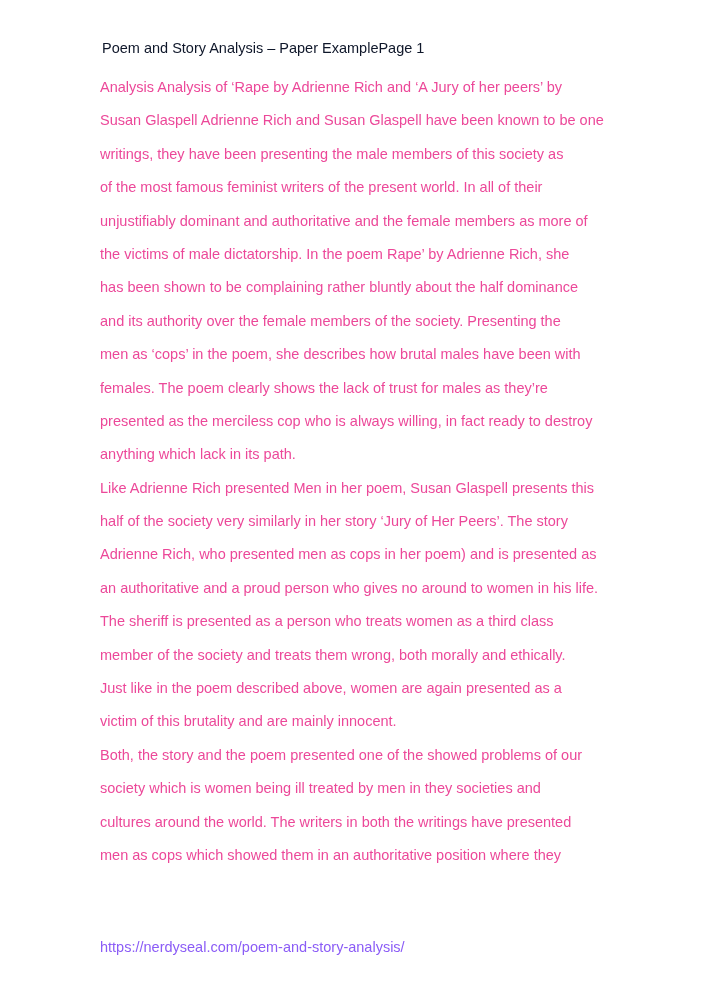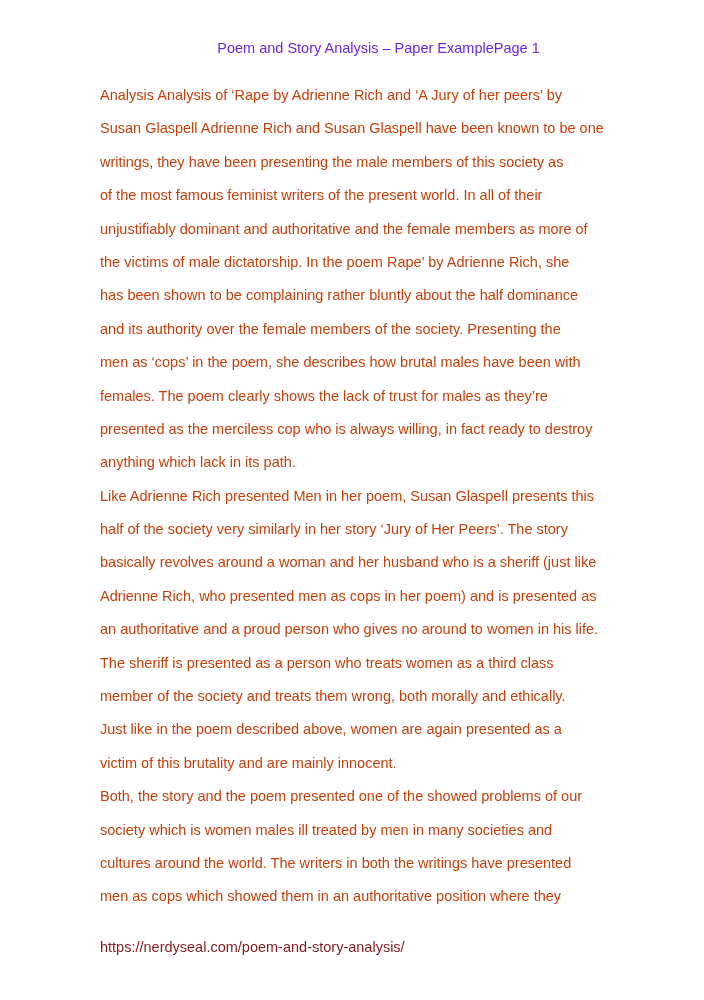--- a/index.html
+++ b/index.html
@@ -14,52 +14,51 @@
     background: #ffffff;
     overflow: hidden;
     font-family: "Liberation Sans", sans-serif;
   }
   .header-row {
     position: absolute;
     top: 40px;
     left: 102px;
     right: 49px;
     display: flex;
-    justify-content: center;
+    justify-content: flex-start;
     align-items: baseline;
     font-size: 14.5px;
-    color: #6d28d9;
+    color: #0f172a;
     line-height: 17px;
     white-space: nowrap;
   }
   .body-text {
     position: absolute;
     top: 71px;
     left: 100px;
     width: 560px;
     font-size: 14.5px;
-    color: #c2410c;
-    margin-top: 8px;
+    color: #ec4899;
   }
   .line {
     height: 33.4px;
     line-height: 33.4px;
     white-space: nowrap;
   }
   .footer-row {
     position: absolute;
     top: 939px;
     left: 100px;
     right: 49px;
     font-size: 14.5px;
     line-height: 17px;
     white-space: nowrap;
   }
   .footer-url {
-    color: #7f1d1d;
+    color: #8b5cf6;
     text-decoration: none;
     cursor: pointer;
   }
 </style>
 </head>
 <body>
 
 <div class="page">
 
   <div class="header-row">
@@ -80,32 +79,31 @@
       <div class="line">and its authority over the female members of the society. Presenting the</div>
       <div class="line">men as ‘cops’ in the poem, she describes how brutal males have been with</div>
       <div class="line">females. The poem clearly shows the lack of trust for males as they’re</div>
       <div class="line">presented as the merciless cop who is always willing, in fact ready to destroy</div>
       <div class="line">anything which lack in its path.</div>
     </div>
 
     <div>
       <div class="line">Like Adrienne Rich presented Men in her poem, Susan Glaspell presents this</div>
       <div class="line">half of the society very similarly in her story ‘Jury of Her Peers’. The story</div>
-      <div class="line">basically revolves around a woman and her husband who is a sheriff (just like</div>
       <div class="line">Adrienne Rich, who presented men as cops in her poem) and is presented as</div>
       <div class="line">an authoritative and a proud person who gives no around to women in his life.</div>
       <div class="line">The sheriff is presented as a person who treats women as a third class</div>
       <div class="line">member of the society and treats them wrong, both morally and ethically.</div>
       <div class="line">Just like in the poem described above, women are again presented as a</div>
       <div class="line">victim of this brutality and are mainly innocent.</div>
     </div>
 
     <div>
       <div class="line">Both, the story and the poem presented one of the showed problems of our</div>
-      <div class="line">society which is women males ill treated by men in many societies and</div>
+      <div class="line">society which is women being ill treated by men in they societies and</div>
       <div class="line">cultures around the world. The writers in both the writings have presented</div>
       <div class="line">men as cops which showed them in an authoritative position where they</div>
     </div>
 
   </div>
 
   <div class="footer-row">
     <span class="footer-url">https://nerdyseal.com/poem-and-story-analysis/</span>
   </div>
 

